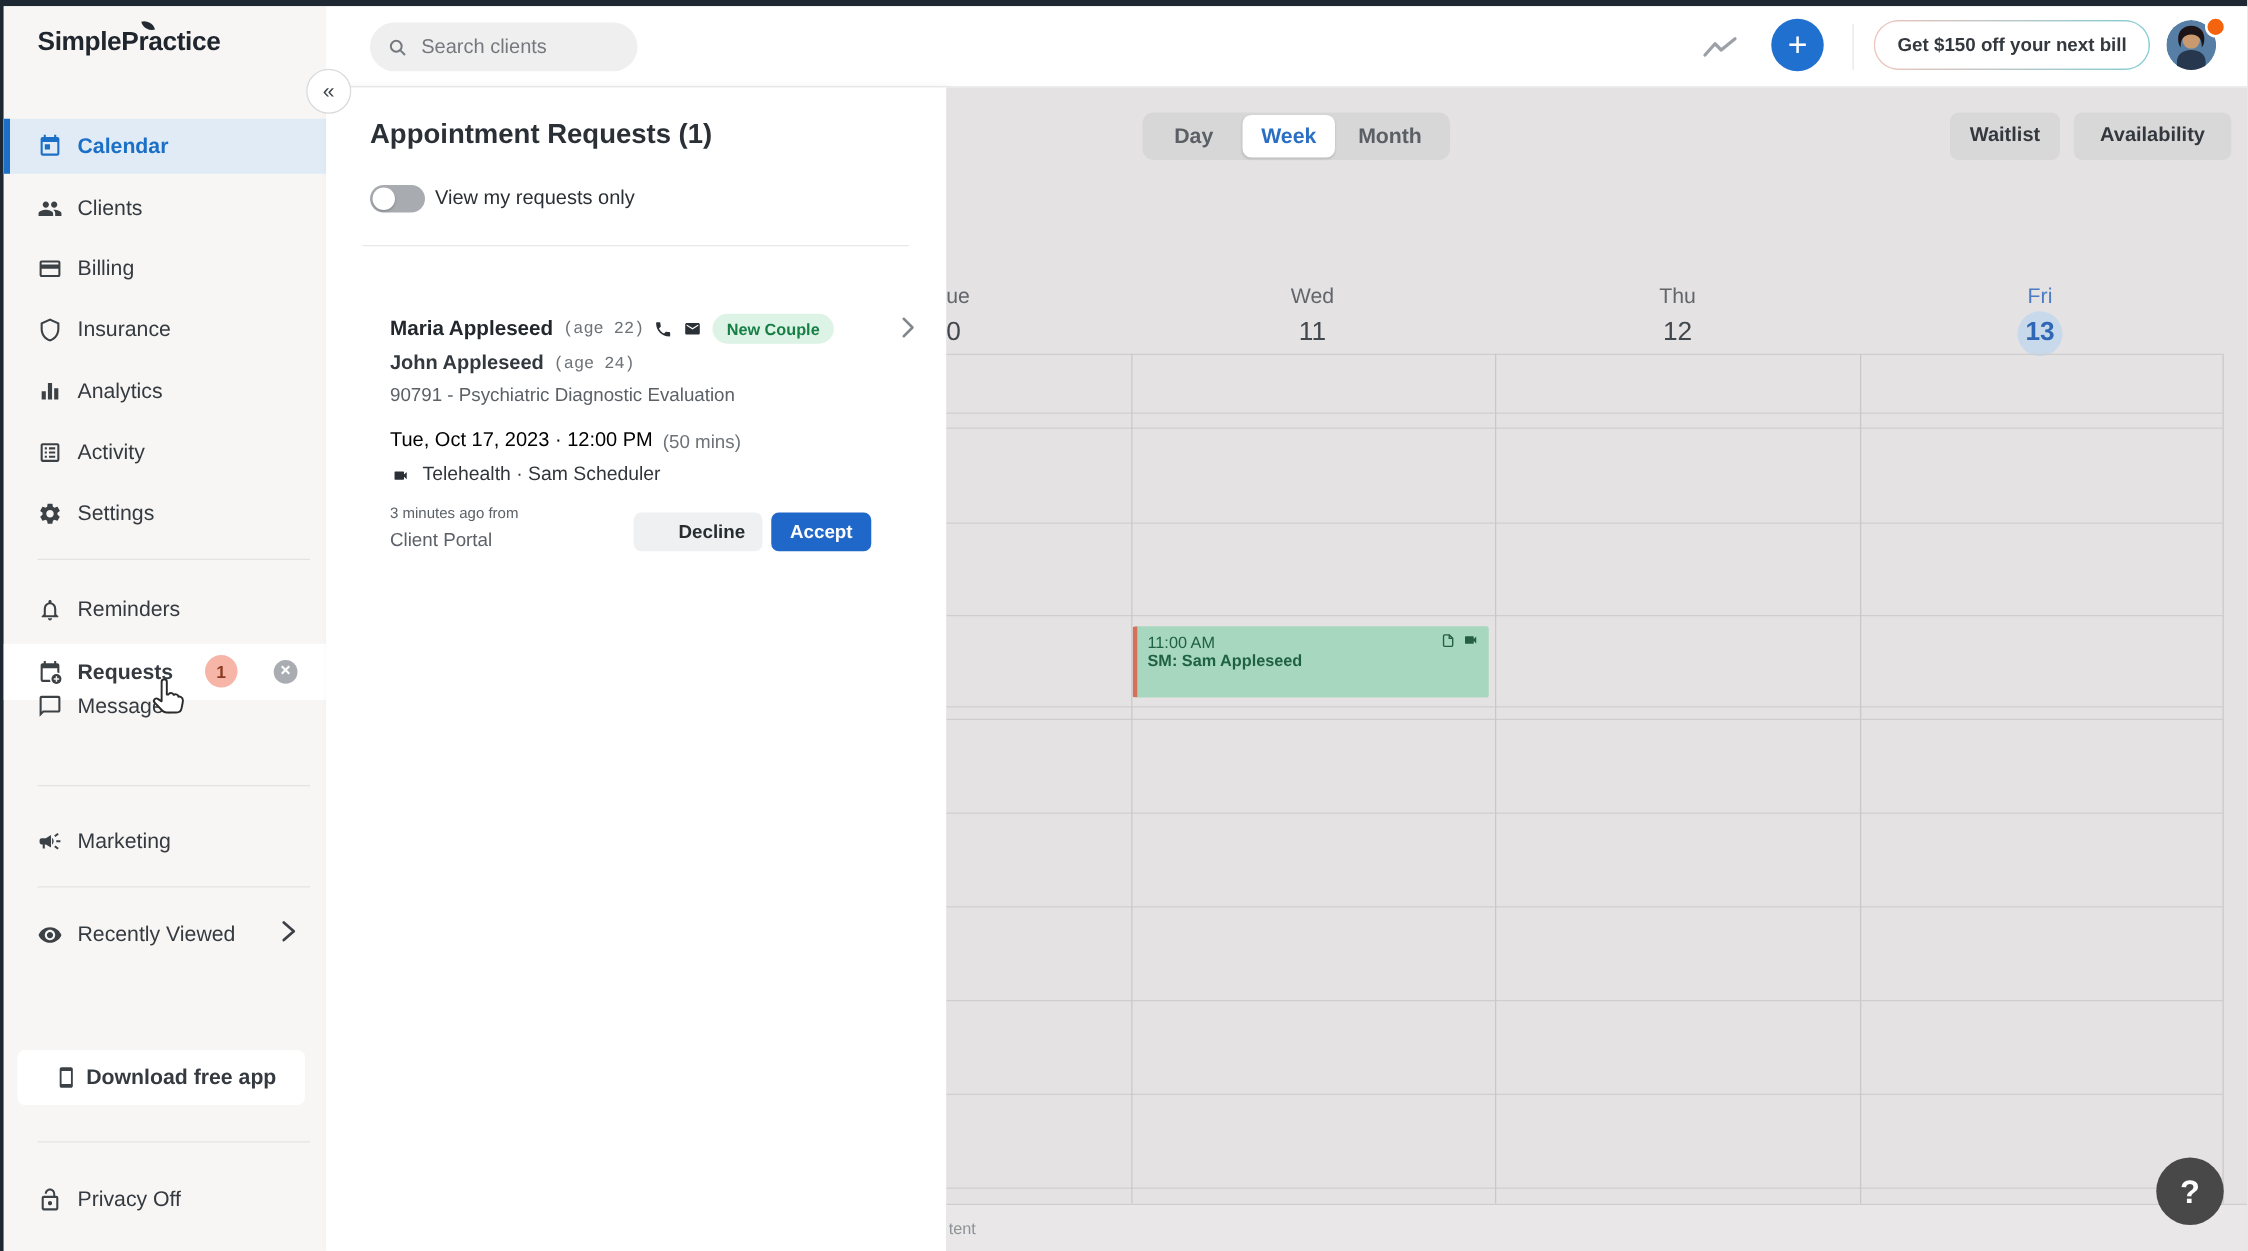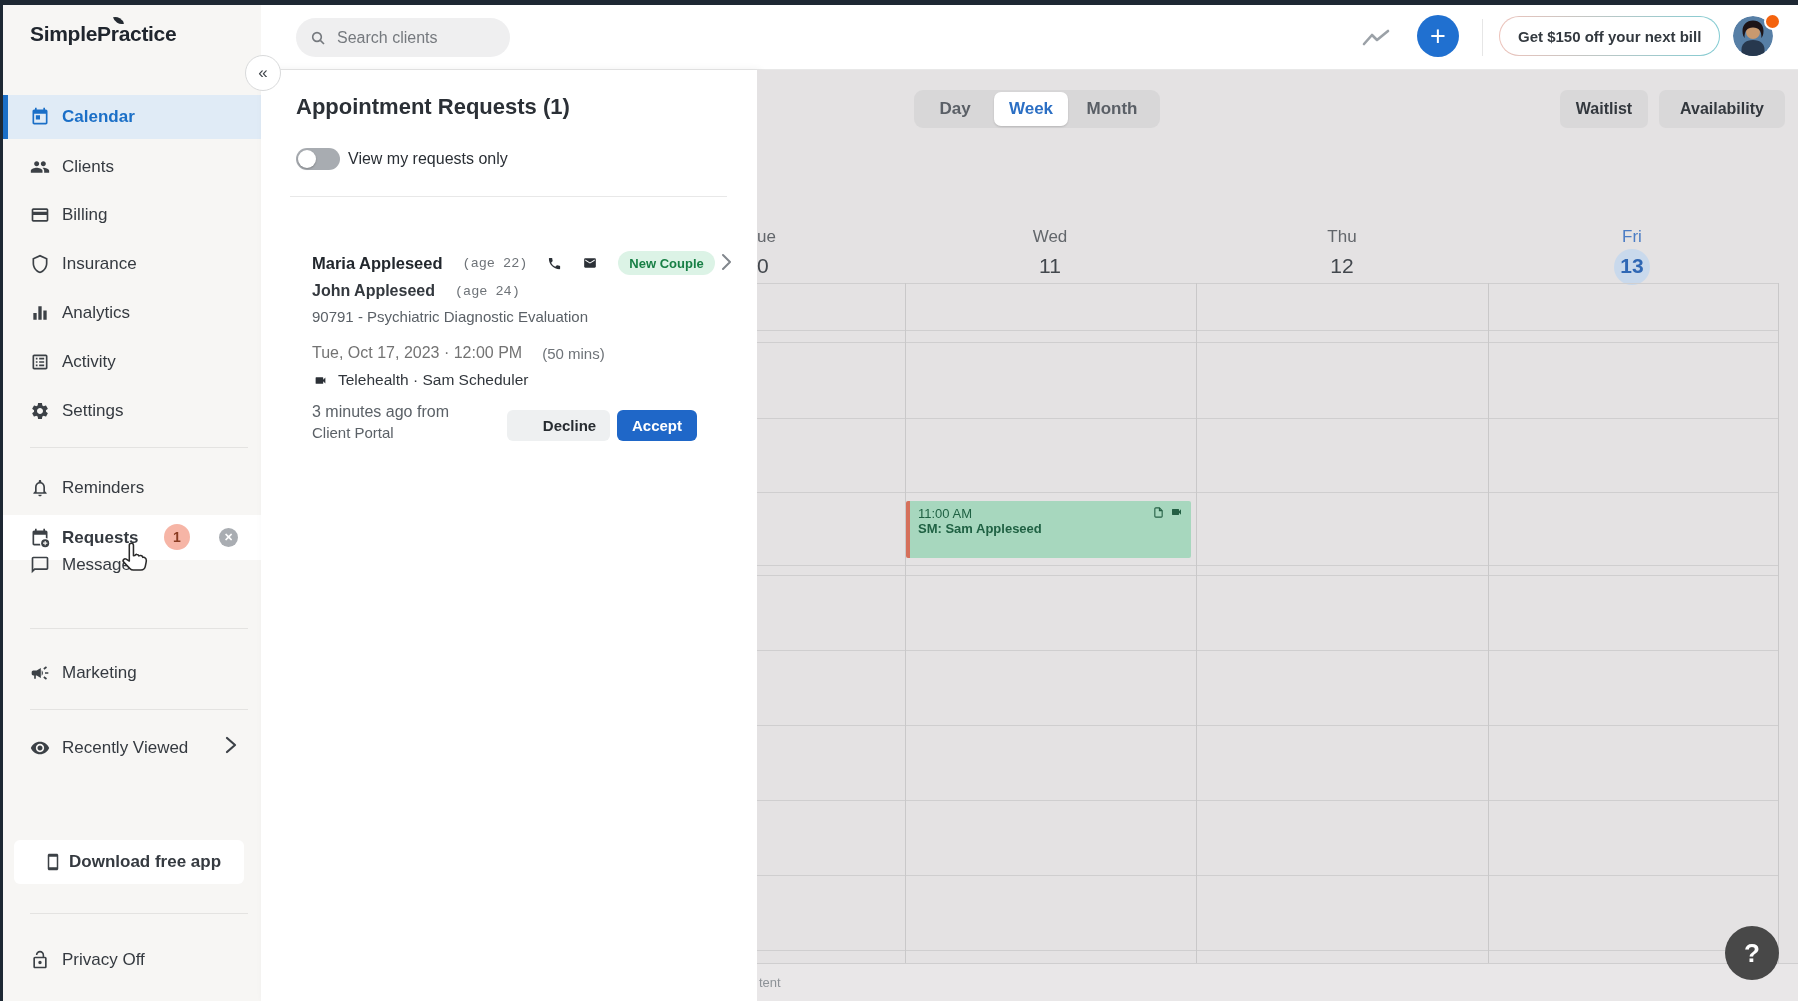--- a/index.html
+++ b/index.html
@@ -48,29 +48,29 @@
 
   
   .panel{left:261px;top:70px;width:496px;height:931px;background:#fff;box-shadow:3px 0 8px rgba(0,0,0,0.07);}
   .collapse-btn{left:245px;top:55px;width:36px;height:36px;border-radius:50%;background:#fff;border:1px solid #d9dadb;box-sizing:border-box;display:flex;align-items:center;justify-content:center;font-size:17px;color:#42474d;z-index:7;}
   .panel-title{left:35px;top:24px;font-size:22px;font-weight:700;color:#2b3036;}
   .toggle{left:35px;top:78px;width:44px;height:22px;border-radius:11px;background:#a8acb1;}
   .toggle .knob{position:absolute;left:2px;top:2px;width:18px;height:18px;border-radius:50%;background:#fff;box-shadow:0 1px 2px rgba(0,0,0,0.25);}
   .toggle-label{left:87px;top:80px;font-size:16px;color:#2a2f35;}
   .panel-divider{left:29px;top:126px;width:437px;height:1px;background:#e8e8e8;}
 
-  .row-flex{display:flex;align-items:center;gap:20px;}
+  .row-flex{display:flex;align-items:center;gap:8px;}
   .c-name{font-size:16.5px;font-weight:700;color:#22272d;}
   .c-age{font-size:13.5px;color:#6e7378;font-family:Liberation Mono, monospace;}
   .pill-badge{background:#dcf3e6;color:#177f45;font-size:13px;font-weight:700;height:24px;padding:0 11px;border-radius:12px;display:flex;align-items:center;}
   .svc{font-size:15px;color:#5b6167;}
-  .dt-main{font-size:16px;color:#737373;}
+  .dt-main{font-size:16px;color:#000000;}
   .dt-dur{font-size:15px;color:#6e7378;}
   .tele{font-size:15.5px;color:#31363c;}
-  .meta{font-size:16px;color:#5b6167;}
+  .meta{font-size:12px;color:#5b6167;}
   .btn-decline{left:246px;top:340px;width:81px;height:31px;background:#eef0f1;border-radius:6px;font-size:15px;font-weight:700;color:#272c31;display:flex;align-items:center;justify-content:center;padding-left:22px;}
   .btn-accept{left:356px;top:340px;width:80px;height:31px;background:#1f67c8;border-radius:6px;font-size:15px;font-weight:700;color:#fff;display:flex;align-items:center;justify-content:center;}
 
   
   .calendar{left:757px;top:70px;width:1041px;height:931px;background:#e4e2e3;overflow:hidden;}
   .seg{left:157px;top:20px;width:246px;height:38px;background:#d8d7d8;border-radius:9px;display:flex;align-items:flex-start;padding:2px;box-sizing:border-box;}
   .seg .segitem{height:34px;display:flex;align-items:center;justify-content:center;font-size:17px;font-weight:600;color:#5a5f66;border-radius:7px;}
   .seg .segitem.sel{background:#fff;color:#2b6fc4;box-shadow:0 1px 2px rgba(0,0,0,0.15);}
   .gray-btn{top:20px;height:38px;background:#d9d8d9;border-radius:7px;display:flex;align-items:center;justify-content:center;font-size:16px;font-weight:700;color:#33383e;}
   .day-name{top:157px;font-size:17px;color:#62666b;text-align:center;}

